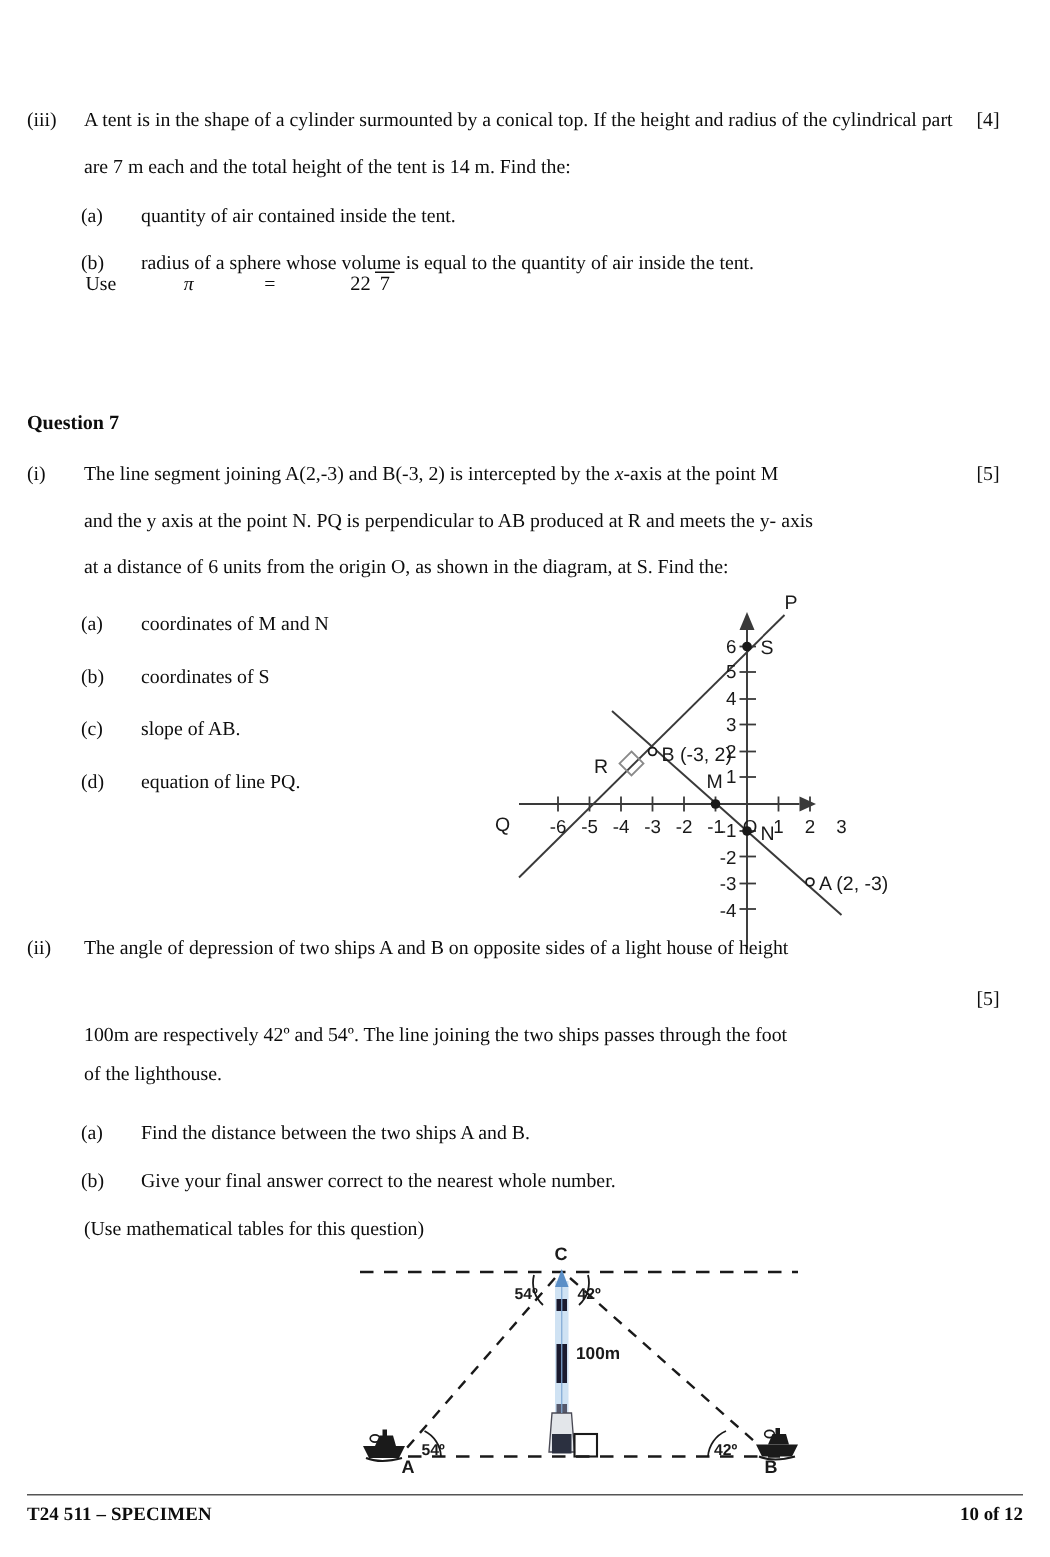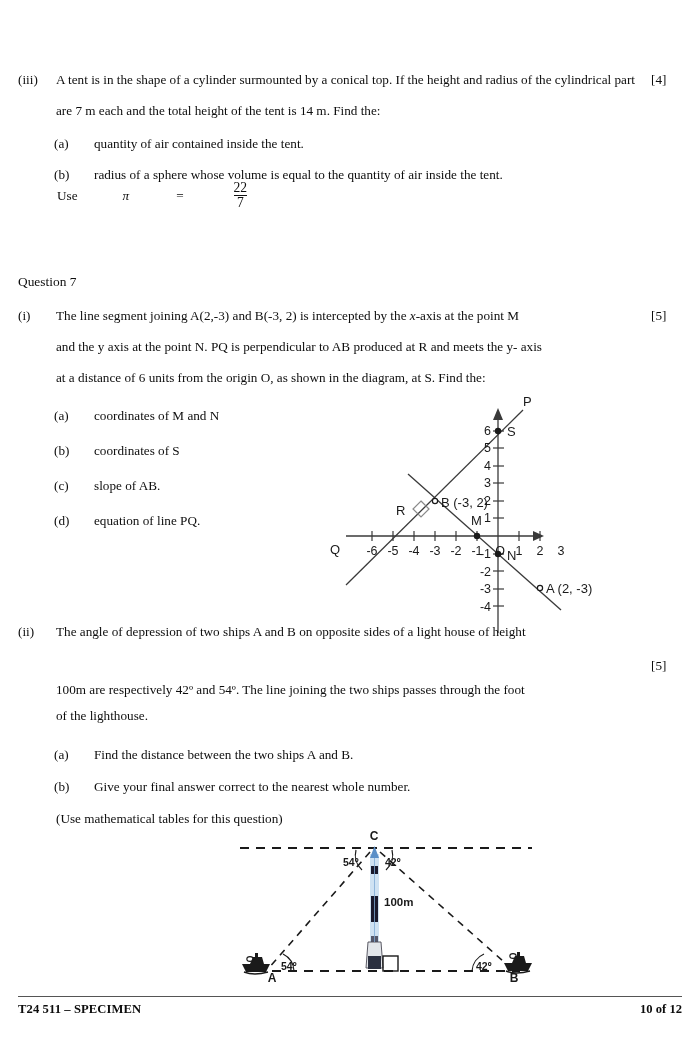--- a/index.html
+++ b/index.html
@@ -45,37 +45,37 @@
   }
   .marks {
     position: absolute;
     font-size: 13.2px;
     line-height: 31px;
     text-align: left;
   }
   .heading {
     position: absolute;
     font-size: 13.4px;
-    font-weight: normal;
+    font-weight: bold;
     line-height: 20px;
   }
   .italic-x { font-style: italic; }
 
   
   .usepi {
     position: absolute;
     font-size: 13.2px;
     display: flex;
     align-items: center;
   }
   .usepi .lbl { margin-right: 6px; }
   .usepi .eq { margin: 0 8px; }
   .frac {
     display: inline-flex;
-    flex-direction: column;
+    flex-direction: row;
     align-items: center;
     line-height: 1.05;
     vertical-align: middle;
     font-size: 13.6px;
   }
   .frac .num { padding: 0 3px; }
   .frac .den { padding: 0 3px; border-top: 1.2px solid #111; }
 
   
   .figure {

